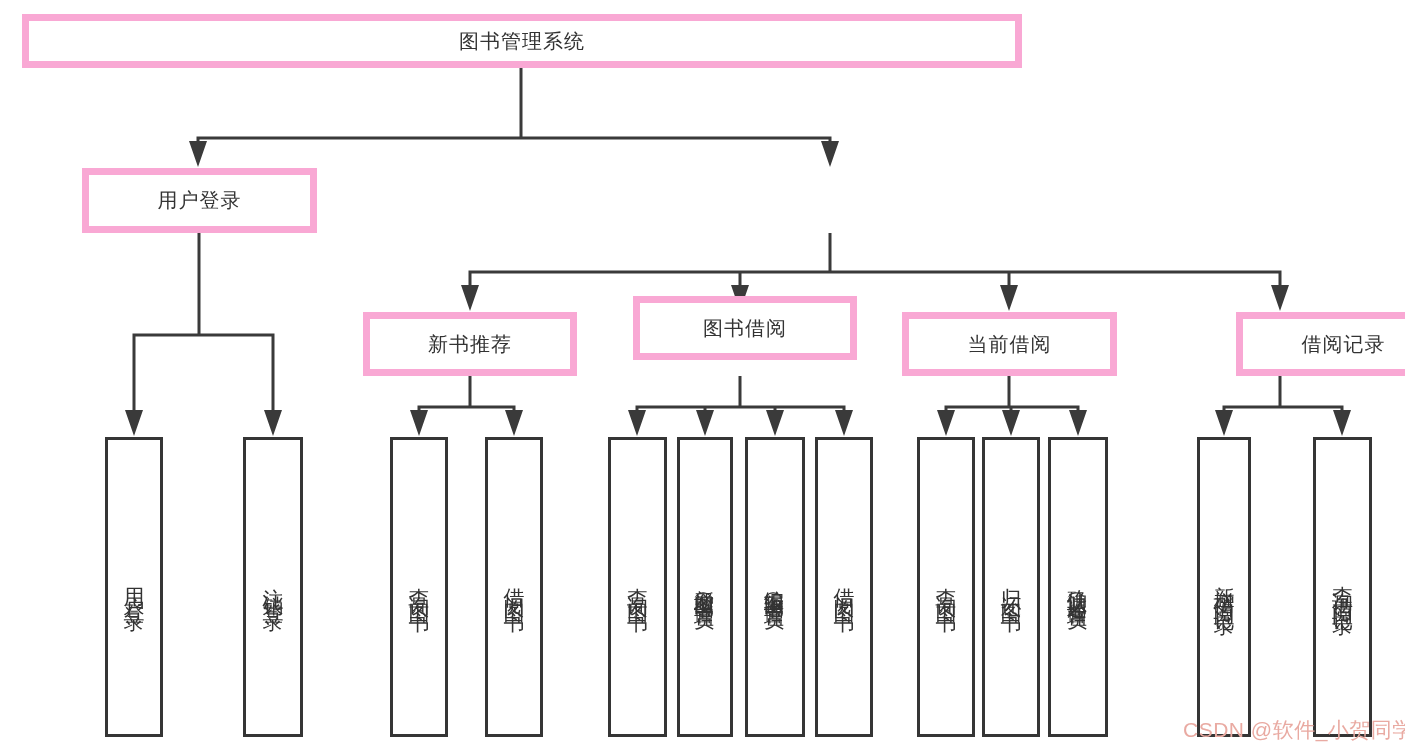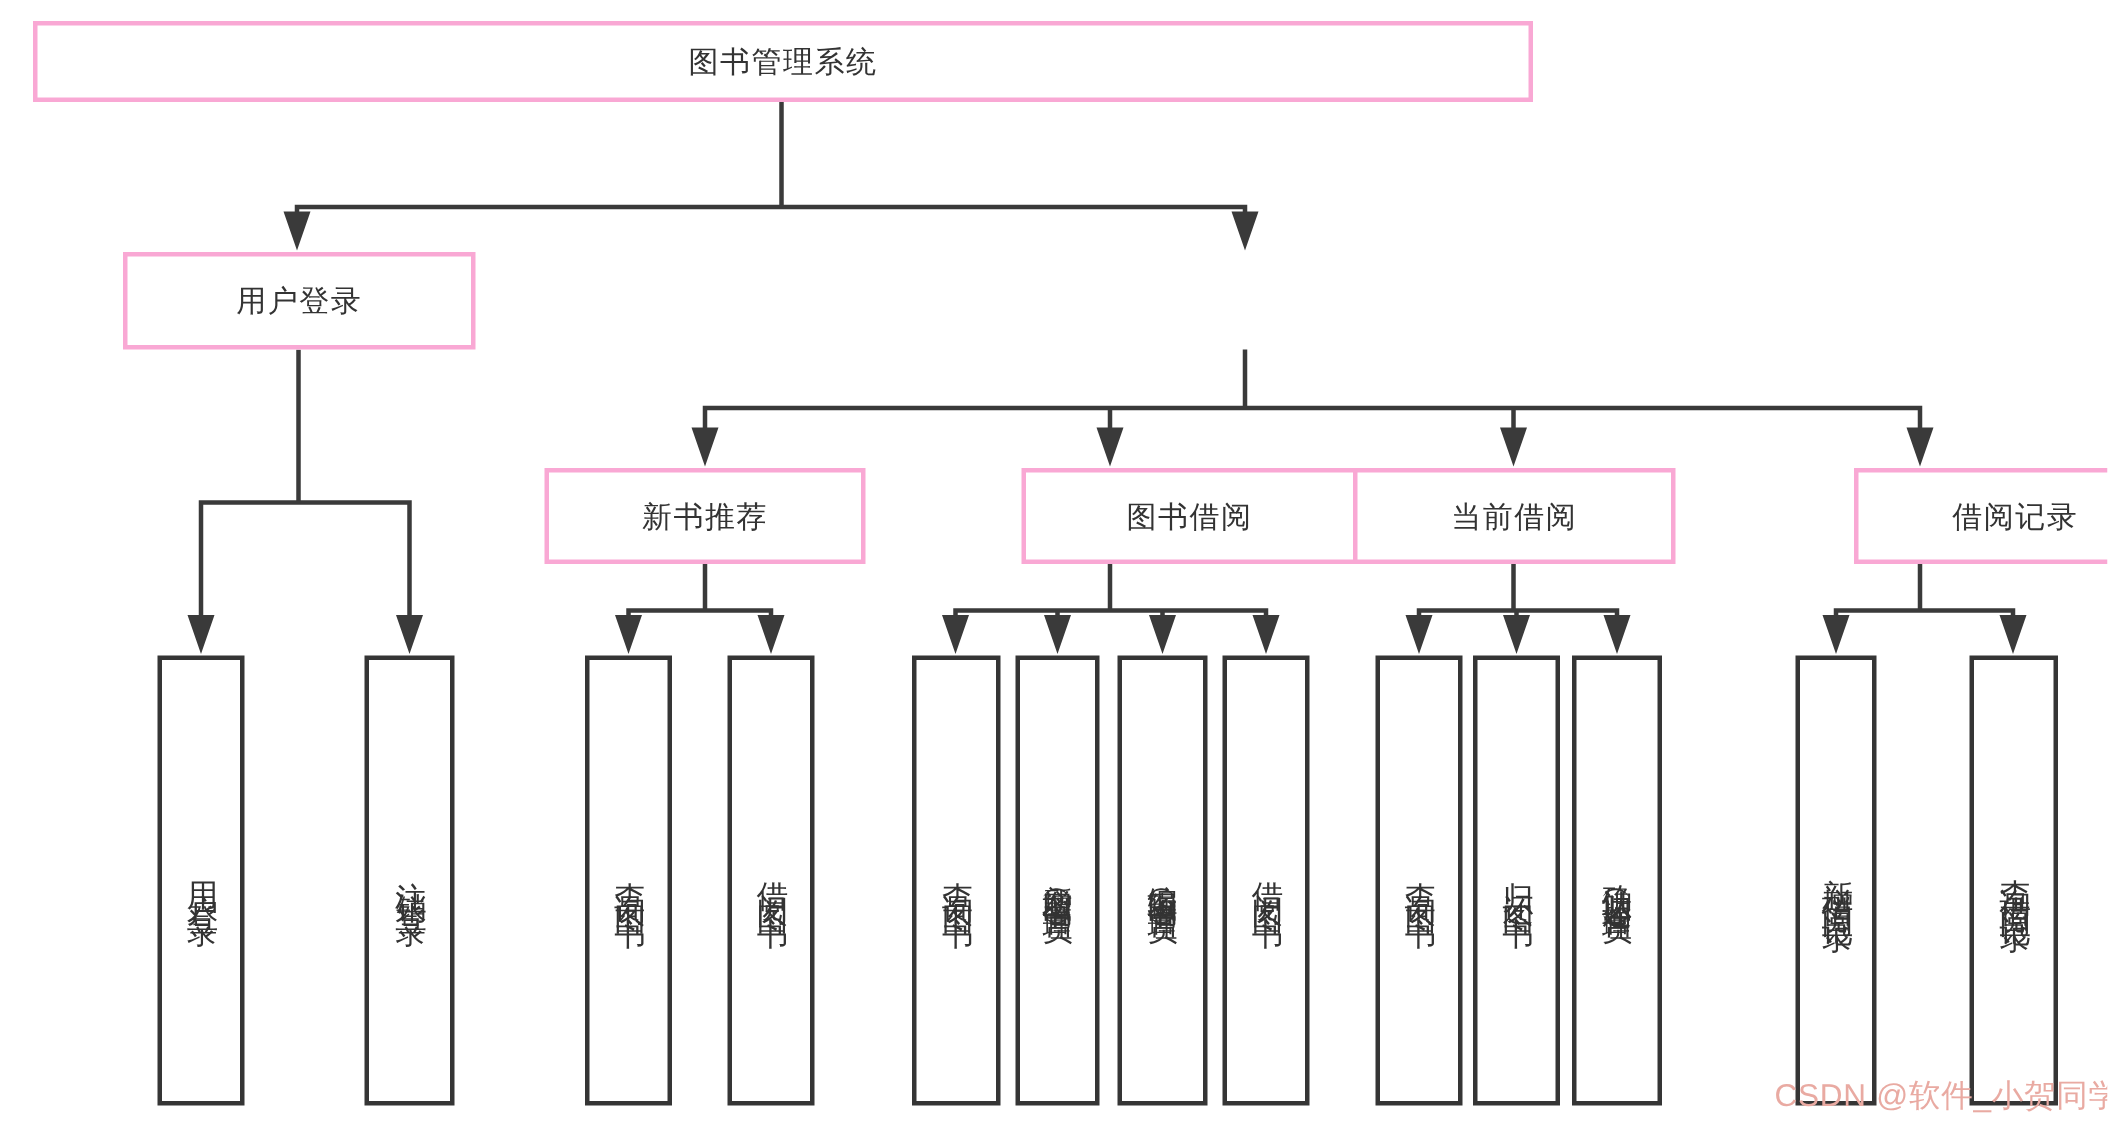--- a/index.html
+++ b/index.html
@@ -8,21 +8,21 @@
     width:1405px;height:747px;
     background:#ffffff;
     font-family:"Liberation Sans","DejaVu Sans",sans-serif;
     color:#333333;
     overflow:hidden;
   }
   #wires{position:absolute;left:0;top:0;width:1405px;height:747px;}
   .box{
     position:absolute;
     box-sizing:border-box;
-    border:3px solid #f9a8d4;
+    border:7px solid #f9a8d4;
     background:#ffffff;
     display:flex;align-items:center;justify-content:center;
     font-size:20px;
     letter-spacing:1px;
     white-space:nowrap;
     z-index:2;
   }
   .leaf{
     position:absolute;
     top:437px;height:300px;
@@ -95,21 +95,21 @@
     <span>图书管理系统</span>
   </div>
 
   <div class="box" style="left:82px;top:168px;width:235px;height:65px;">
     <span>用户登录</span>
   </div>
 
   <div class="box" style="left:363px;top:312px;width:214px;height:64px;">
     <span>新书推荐</span>
   </div>
-  <div class="box" style="left:633px;top:312px;width:224px;height:64px;margin-left:48px;">
+  <div class="box" style="left:633px;top:296px;width:224px;height:64px;">
     <span>图书借阅</span>
   </div>
   <div class="box" style="left:902px;top:312px;width:215px;height:64px;">
     <span>当前借阅</span>
   </div>
   <div class="box" style="left:1236px;top:312px;width:215px;height:64px;">
     <span>借阅记录</span>
   </div>
 
   <div class="leaf" style="left:105px;width:58px;">

